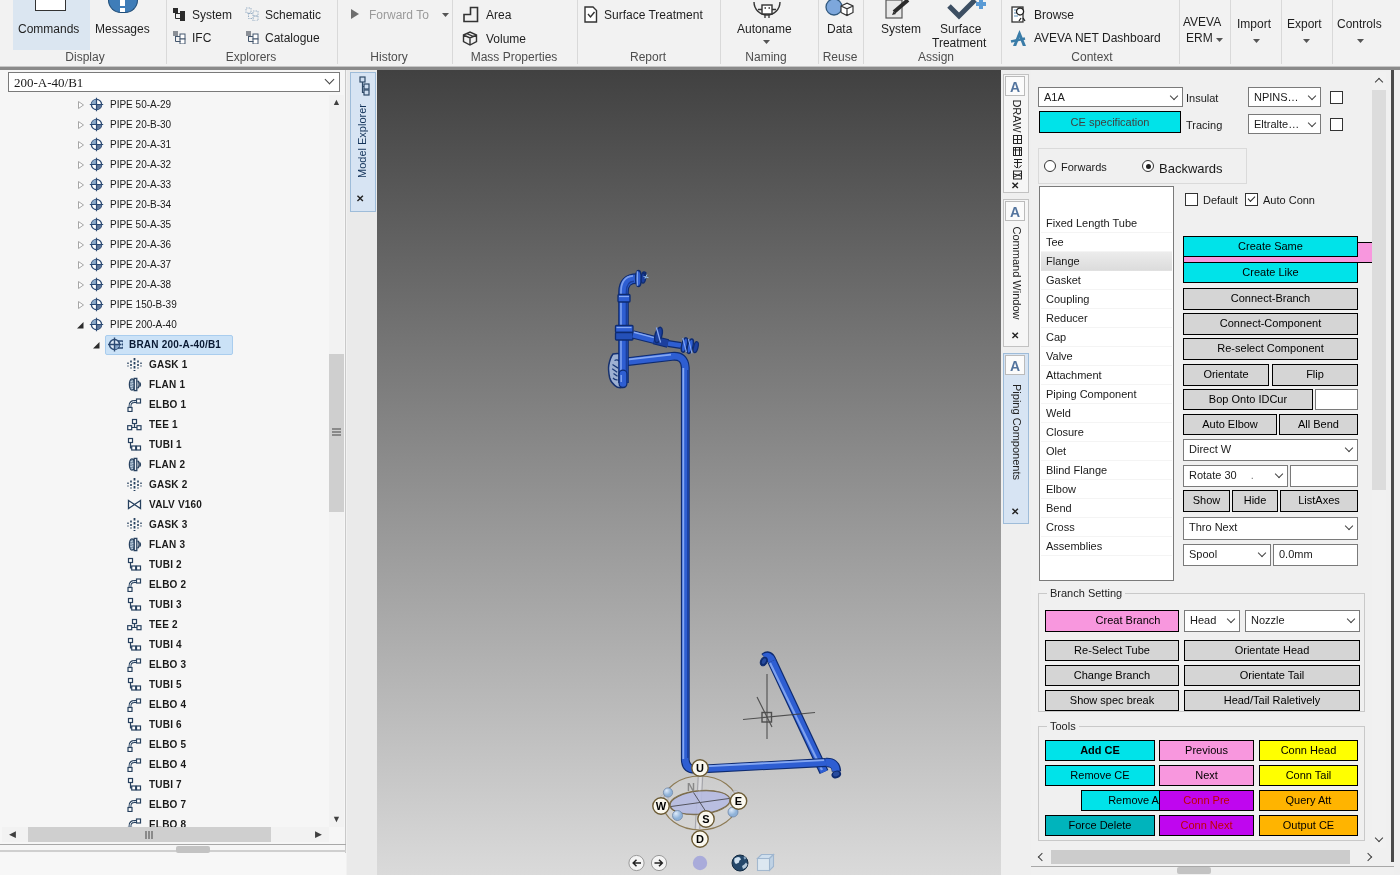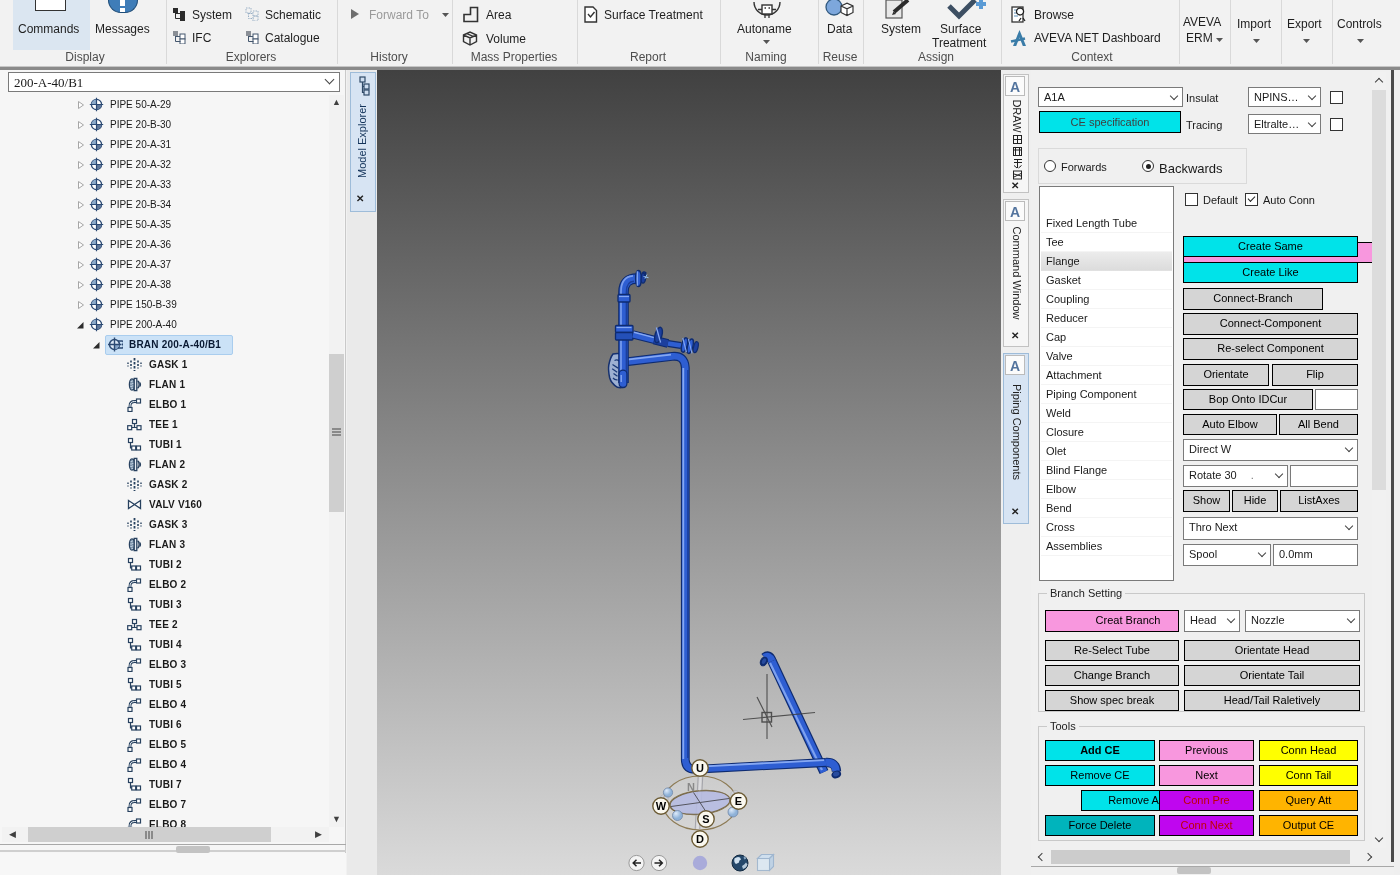--- a/index.html
+++ b/index.html
@@ -730,21 +730,21 @@
     </div>
   <div class="cb" style="left:154px;top:123px"></div>
   <div class="abs" style="left:172px;top:124px;font-size:11px;white-space:nowrap;">Default</div>
   <div class="cb" style="left:214px;top:123px">
       <span style="position:absolute;left:2px;top:2px;width:7px;height:4px;border-left:1.8px solid #222;border-bottom:1.8px solid #222;transform:rotate(-45deg)"></span>
     </div>
   <div class="abs" style="left:232px;top:124px;font-size:11px;white-space:nowrap;">Auto Conn</div>
   <div class="btn pink" style="left:152px;top:141px;width:195px;height:21px;margin-top:31px;">Create</div>
   <div class="btn cyan" style="left:152px;top:166px;width:175px;height:21px;">Create Same</div>
   <div class="btn cyan" style="left:152px;top:192px;width:175px;height:21px;">Create Like</div>
-  <div class="btn " style="left:152px;top:218px;width:140px;height:22px;text-align:center;">Connect-Branch</div>
+  <div class="btn " style="left:152px;top:218px;width:175px;height:22px;text-align:center;">Connect-Branch</div>
   <div class="btn " style="left:152px;top:243px;width:175px;height:22px;">Connect-Component</div>
   <div class="btn " style="left:152px;top:268px;width:175px;height:22px;">Re-select Component</div>
   <div class="btn " style="left:152px;top:294px;width:86px;height:22px;">Orientate</div>
   <div class="btn " style="left:241px;top:294px;width:86px;height:22px;">Flip</div>
   <div class="btn " style="left:152px;top:319px;width:130px;height:21px;">Bop Onto IDCur</div>
   <div class="inp" style="left:284px;top:319px;width:43px;height:21px"></div>
   <div class="btn " style="left:152px;top:344px;width:94px;height:21px;">Auto Elbow</div>
   <div class="btn " style="left:248px;top:344px;width:79px;height:21px;">All Bend</div>
   <div class="sel" style="left:152px;top:369px;width:175px;height:22px">Direct W<span class="cv"></span></div>
   <div class="sel" style="left:152px;top:395px;width:105px;height:22px">Rotate 30<span style="color:#777;margin-left:14px">.</span><span class="cv"></span></div>

